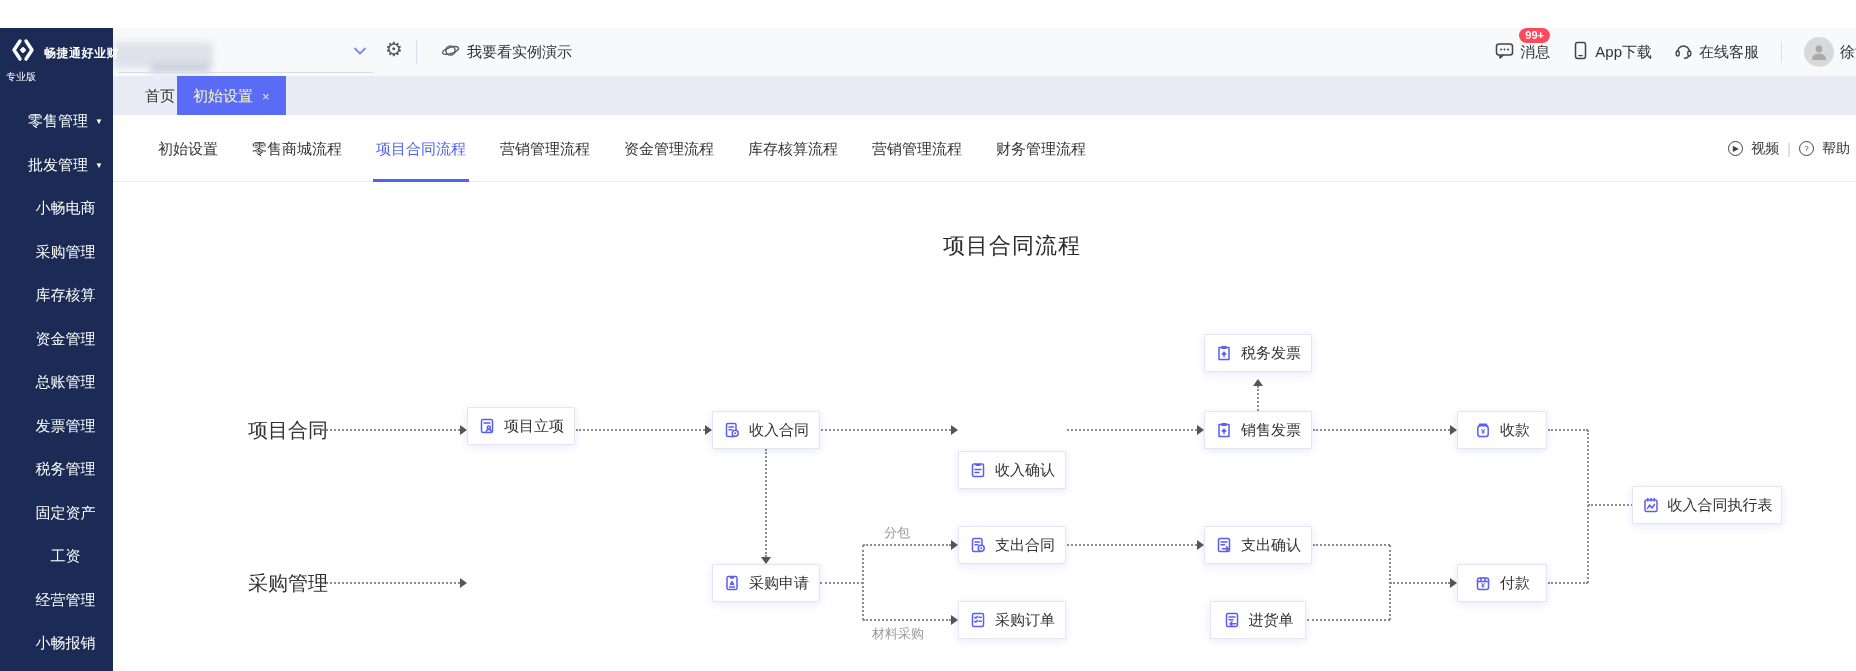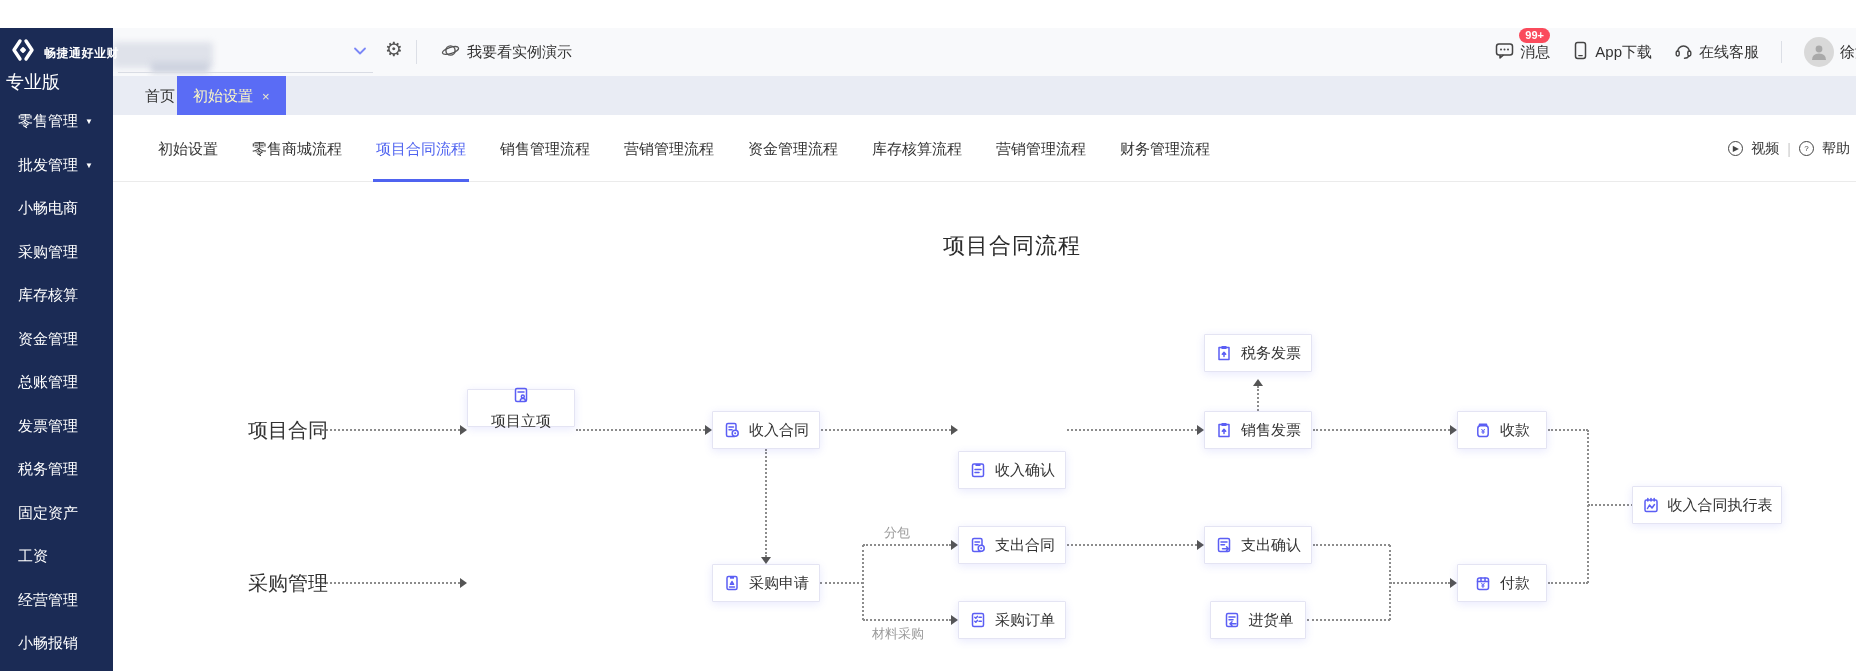--- a/index.html
+++ b/index.html
@@ -1,25 +1,25 @@
 <!DOCTYPE html>
 <html><head>
 <meta charset="utf-8">
 <style>
   * { margin:0; padding:0; box-sizing:border-box; }
   html,body { width:1856px; height:671px; overflow:hidden; background:#fff;
               font-family:"Liberation Sans","DejaVu Sans",sans-serif; }
   .topstrip { position:absolute; left:0; top:0; width:1856px; height:28px; background:#fff; }
 
   
-  .navycol { position:absolute; left:0; top:28px; width:113px; height:643px; background:#1b2b55; z-index:5; }
+  .navycol { position:absolute; left:0; top:28px; width:113px; height:643px; background:#1b2b55; z-index:5;text-align:center; }
   .logo-area { position:relative; height:62px; }
   .logo-mark { position:absolute; left:10px; top:9px; }
   .brand-name { position:absolute; left:44px; top:17px; color:#fff; font-size:12px; white-space:nowrap; font-weight:bold; letter-spacing:.5px;}
-  .brand-edition { position:absolute; left:6px; top:42px; color:#fff; font-size:18px; }
+  .brand-edition { position:absolute; left:6px; top:42px; color:#fff; font-size:10px; }
   .side-list { position:absolute; top:71px; left:0; width:113px; }
   .side-item { height:43.5px; line-height:43.5px; color:#fff; font-size:15px; padding-left:18px; cursor:pointer; white-space:nowrap; }
   .side-item .caret { font-size:8px; margin-left:7px; vertical-align:2px; }
 
   
   .header { position:absolute; left:113px; top:28px; width:1743px; height:48px; background:#f8f9fb; }
   .censor1 { position:absolute; left:0px; top:14px; width:100px; height:26px; background:#dfe2ea; filter:blur(3px); border-radius:3px; }
   .censor2 { position:absolute; left:38px; top:34px; width:58px; height:11px; background:#cdd2df; filter:blur(3px); }
   .company-underline { position:absolute; left:5px; top:44px; width:255px; border-top:1px solid #d9dce4; }
   .hd-chevron { position:absolute; left:238px; top:14px; }
@@ -170,21 +170,20 @@
   <span class="wtab-home">首页</span>
   <span class="wtab-active">
     <span>初始设置</span><span class="close">×</span>
   </span>
 </div>
 
 <div class="flowtabs" id="flow-tabs">
   <div class="ftab">初始设置</div>
     <div class="ftab">零售商城流程</div>
     <div class="ftab active">项目合同流程</div>
-    <div class="ftab">销售管理流程</div>
     <div class="ftab">营销管理流程</div>
     <div class="ftab">资金管理流程</div>
     <div class="ftab">库存核算流程</div>
     <div class="ftab">营销管理流程</div>
     <div class="ftab">财务管理流程</div>
     <div class="ft-right">
     <span class="circ">▶</span>
     <span>视频</span>
     <span class="ft-sep">|</span>
     <span class="circ">?</span>
@@ -233,21 +232,21 @@
     <div class="node" style="left: 1258px; top: 353px; min-width: 108px;">
       <span class="nicon">
         <svg width="18" height="18" viewBox="0 0 18 18" fill="none" stroke="#5b5ef4" stroke-width="1.5" stroke-linecap="round" stroke-linejoin="round">
           <path d="M4 3.5h10v12h-10z"></path>
           <path d="M6.5 2h5v3h-5z" fill="#5b5ef4" stroke="none"></path>
           <path d="M9 12.5v-4 M7.3 10.2 L9 8.3 L10.7 10.2"></path>
         </svg>
       </span>
       <span>税务发票</span>
     </div>
-    <div class="node" style="left: 521px; top: 408px; min-width: 108px; flex-direction: column;">
+    <div class="node" style="left: 521px; top: 426px; min-width: 108px;">
       <span class="nicon">
         <svg width="18" height="18" viewBox="0 0 18 18" fill="none" stroke="#5b5ef4" stroke-width="1.5" stroke-linecap="round" stroke-linejoin="round">
           <rect x="3.5" y="2.5" width="11" height="13" rx="1.5"></rect>
           <line x1="6" y1="6" x2="12" y2="6"></line>
           <circle cx="10.8" cy="10.6" r="1.5"></circle>
           <path d="M8.3 14.8 Q8.3 12.6 10.8 12.6 Q13.3 12.6 13.3 14.8"></path>
         </svg>
       </span>
       <span>项目立项</span>
     </div>

